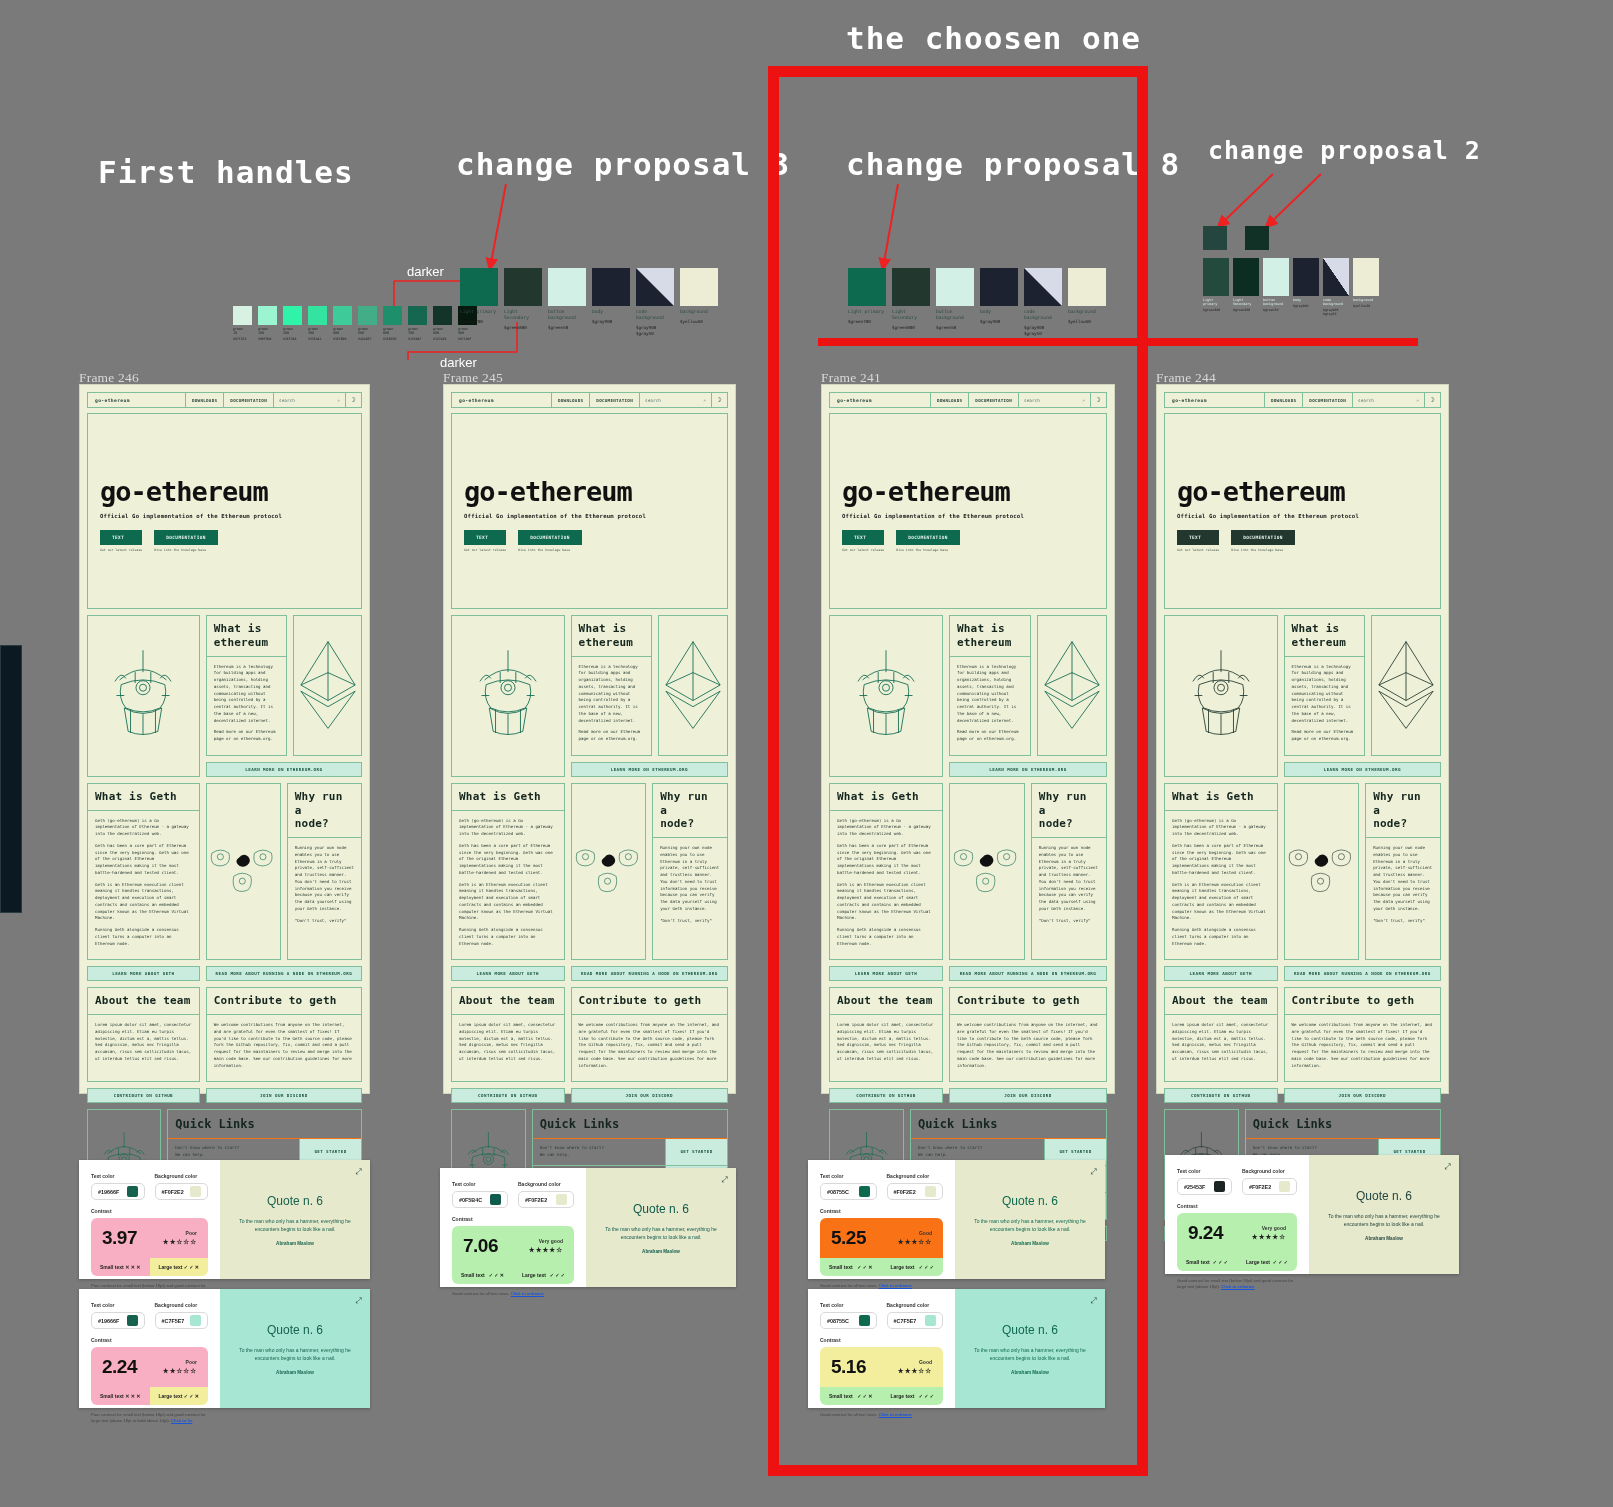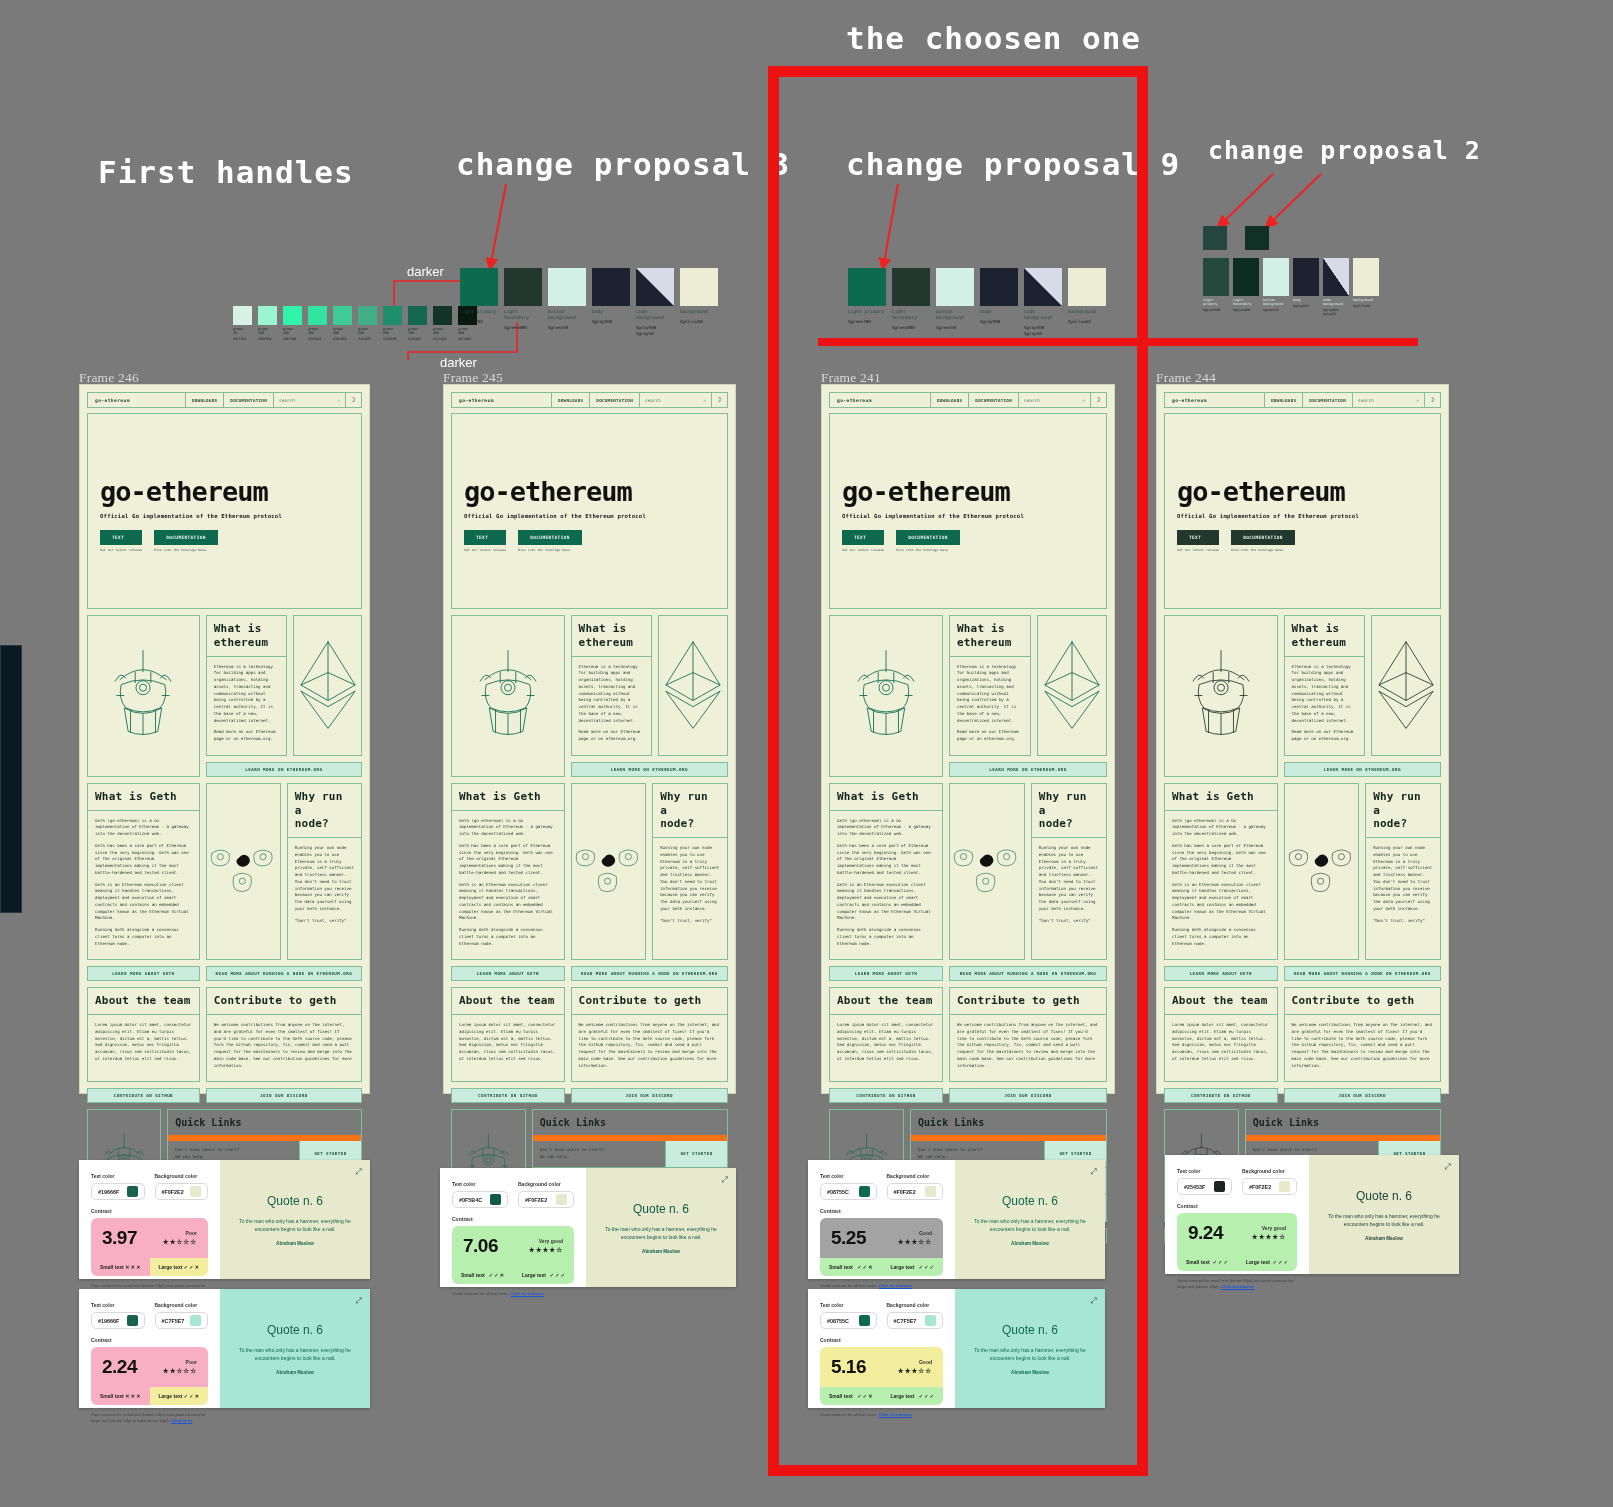--- a/index.html
+++ b/index.html
@@ -115,22 +115,22 @@
     line-height:1.25;
   }
   .card-b { padding:7px; font-size:4.1px; line-height:1.65; color:#2a3b33; }
   .card-b p { margin-bottom:5px; }
   .cta {
     background:#c9ecdf; border:1px solid #7fbf9b; text-align:center;
     padding:4px; font-size:4.2px; font-weight:700; color:#17503f;
     letter-spacing:.45px; margin-top:6px;
   }
   .ill { display:flex; align-items:center; justify-content:center; }
-  .quick-h { padding:7px; font-size:10px; font-weight:700; color:#15261f;
-    border-bottom:6px solid #f97316; }
+  .quick-h { padding:7px; font-size:12px; font-weight:700; color:#15261f;
+    border-bottom:1px solid #f97316; }
   .qrow { display:flex; border-bottom:1px solid #7fbf9b; }
   .qrow:last-child { border-bottom:none; }
   .qtext { flex:1; padding:6px 7px; font-size:4.1px; line-height:1.7; color:#2a3b33; }
   .qbtn {
     width:62px; background:#c9ecdf; border-left:1px solid #7fbf9b;
     display:flex; align-items:center; justify-content:center; text-align:center;
     font-size:4.2px; font-weight:700; color:#17503f; letter-spacing:.4px;
     line-height:1.5; padding:2px;
   }
   .footer {
@@ -199,21 +199,21 @@
 
   .dark-strip { background:#0b1a22; border:1px solid #2a3a42; }
   svg { display:block; }
 </style>
 </head>
 <body>
 
 <div class="abs annot annot-lg" style="left:846px;top:20px;">the choosen one</div>
 <div class="abs annot annot-lg" style="left:98px;top:154px;">First handles</div>
 <div class="abs annot annot-lg" style="left:456px;top:146px;">change proposal 3</div>
-<div class="abs annot annot-lg" style="left:846px;top:146px;">change proposal 9</div>
+<div class="abs annot annot-lg" style="left:846px;top:146px;">change proposal 8</div>
 <div class="abs annot annot-md" style="left:1208px;top:136px;">change proposal 2</div>
 
 <div class="abs redbox" style="left:768px;top:66px;width:380px;height:1410px;"></div>
 <div class="abs redline" style="left:818px;top:338px;width:600px;height:8px;"></div>
 
 <svg class="abs" style="left:440px;top:180px;" width="80" height="100">
   <defs>
       <marker id="ah" markerWidth="7" markerHeight="7" refX="5" refY="3.2" orient="auto">
         <path d="M0,0 L7,3.2 L0,6.4 z" fill="#ee2222"></path>
       </marker>
@@ -1292,21 +1292,21 @@
           </div>
           <div style="flex:1;">
             <div class="cc-lbl">Background color</div>
             <div class="cc-field">
               <span>#F0F2E2</span>
               <span class="cc-chip" style="background:#E6E9CB"></span>
             </div>
           </div>
         </div>
         <div class="cc-lbl" style="margin-top:8px;">Contrast</div>
-        <div class="cc-score" style="background:#a3a3a3">
+        <div class="cc-score" style="background:#f97316">
           <span class="cc-num">5.25</span>
           <span class="cc-rate">Good<div class="stars">★★★☆☆</div></span>
         </div>
         <div class="cc-sizes">
           <div class="cc-size" style="background:#B7F0AE">
             <span>Small text</span>
             <span>✓ ✓ ✕</span>
           </div>
           <div class="cc-size" style="background:#B7F0AE">
             <span>Large text</span>

